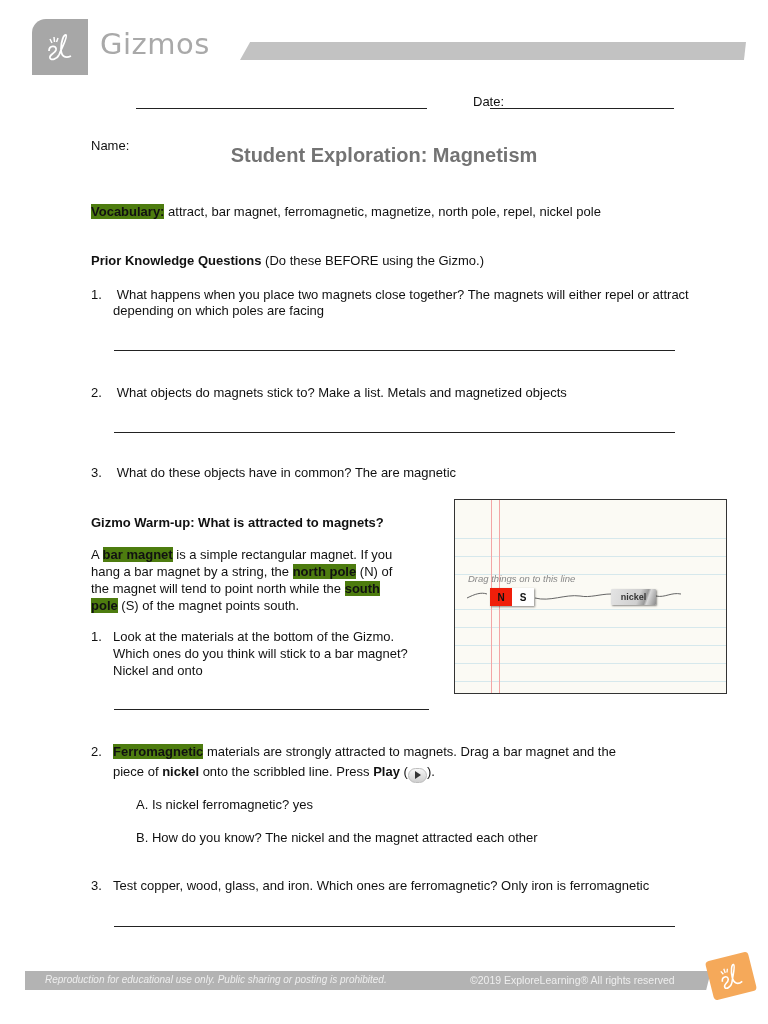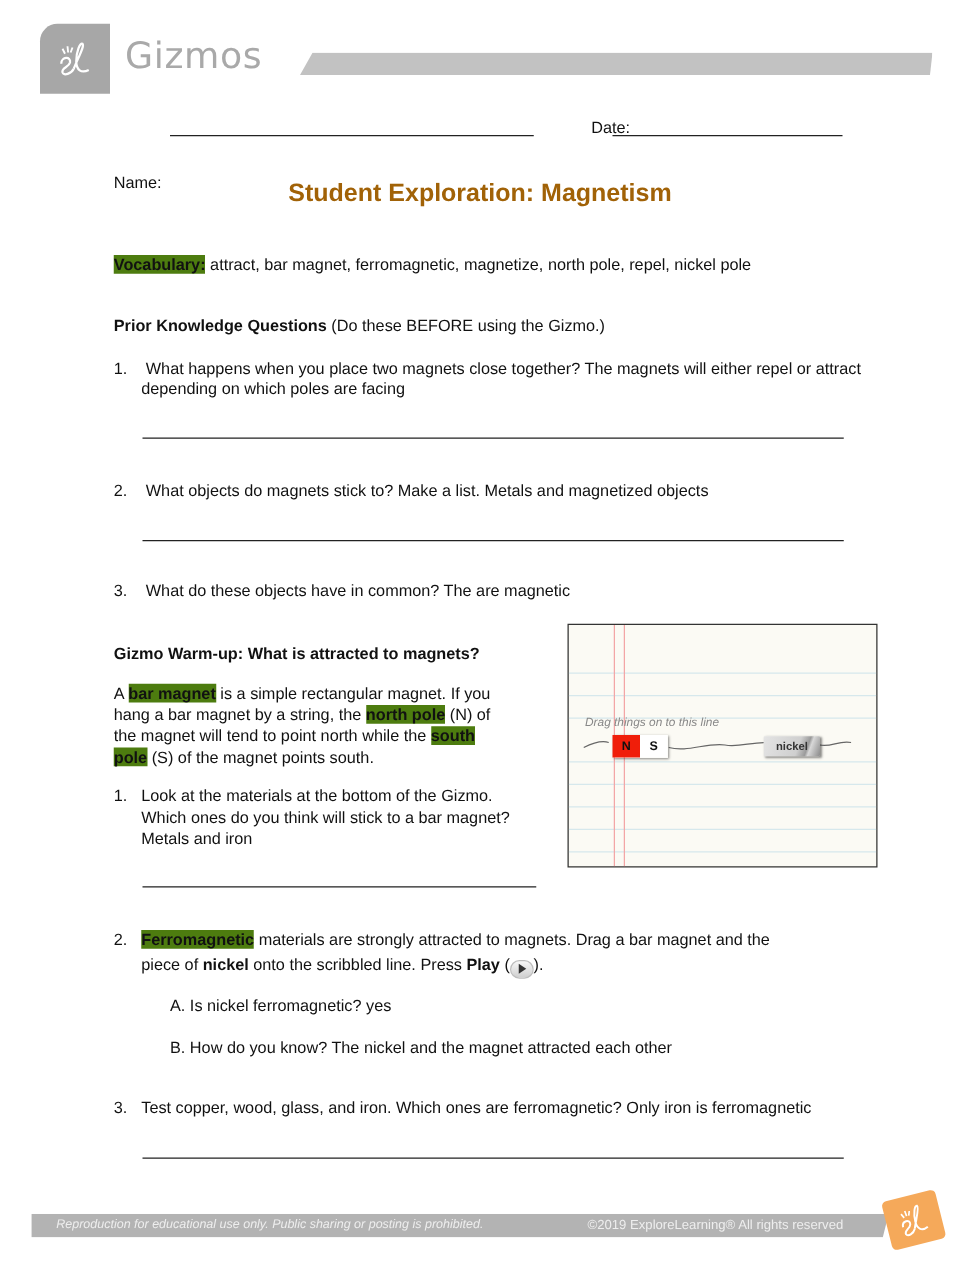--- a/index.html
+++ b/index.html
@@ -11,31 +11,31 @@
     
     .logo-box { left: 32px; top: 19px; width: 56px; height: 56px; background: #a7a7a7; border-top-left-radius: 14px; display:flex; align-items:center; justify-content:center; }
     .logo-box svg { width: 32px; height: 32px; }
     .brand { left: 100px; top: 27px; font-size: 29px; color: #a9a9a9; letter-spacing: 0.5px; font-family: "DejaVu Sans", sans-serif; }
     .header-bar { left: 240px; top: 42px; width: 506px; height: 18px; background: #c2c2c2; clip-path: polygon(2% 0, 100% 0, 99.6% 100%, 0 100%); }
 
     
     .label { font-size: 13px; color: #111; }
     .blank-line { border-bottom: 1px solid #222; height: 1px; }
 
-    .title { left: 0; width: 768px; top: 144px; text-align: center; font-size: 20px; font-weight: bold; color: #a16207; }
+    .title { left: 0; width: 768px; top: 144px; text-align: center; font-size: 20px; font-weight: bold; color: #737373; }
 
     .hl { background: #4d7c0f; }
     .b { font-weight: bold; }
     .u { }
 
     .line-text { font-size: 13px; line-height: 17px; white-space: nowrap; }
     .q-num { display: inline-block; width: 22px; }
 
     
-    .gizmo { left: 454px; top: 499px; width: 248px; height: 195px; border: 1px solid #333; background: #fbfaf4; overflow: hidden; }
+    .gizmo { left: 454px; top: 499px; width: 273px; height: 195px; border: 1px solid #333; background: #fbfaf4; overflow: hidden; }
     .ruled { position: absolute; left: 0; right: 0; height: 1px; background: #d6e8ec; }
     .margin-line { position: absolute; top: 0; bottom: 0; width: 1px; background: #f3a6a6; }
     .drag-hint { position: absolute; left: 13px; top: 73px; font-size: 9.5px; font-style: italic; color: #888; }
     .magnet { position: absolute; left: 35px; top: 88px; width: 44px; height: 18px; display: flex; box-shadow: 1px 1px 2px rgba(0,0,0,0.45); }
     .magnet .n { width: 22px; background: #f01e0a; color: #111; font-weight: bold; font-size: 10px; display:flex; align-items:center; justify-content:center; }
     .magnet .s { width: 22px; background: #ffffff; color: #111; font-weight: bold; font-size: 10px; display:flex; align-items:center; justify-content:center; }
     .nickel { position: absolute; left: 156px; top: 89px; width: 45px; height: 16px; background: linear-gradient(110deg, #e4e4e4 0%, #cfcfcf 60%, #9a9a9a 75%, #d8d8d8 80%, #8a8a8a 100%); color: #333; font-weight: bold; font-size: 9px; display:flex; align-items:center; justify-content:center; box-shadow: 1px 1px 2px rgba(0,0,0,0.45); border-radius: 1px; }
     .wave { position: absolute; left: 0; top: 84px; width: 226px; height: 26px; }
 
     .play-btn { display: inline-flex; align-items: center; justify-content: center; width: 19px; height: 15px; border-radius: 8px; background: linear-gradient(#f7f7f7, #cfcfcf); border: 1px solid #bdbdbd; vertical-align: -3px; }
@@ -113,21 +113,21 @@
   <span>the magnet will tend to point north while the </span><span class="b hl">south</span>
 </div>
 <div class="abs line-text" style="left:91px; top:597px;">
   <span class="b hl">pole</span><span> (S) of the magnet points south.</span>
 </div>
 
 <div class="abs line-text" style="left:91px; top:628px;">
   <span class="q-num">1.</span><span>Look at the materials at the bottom of the Gizmo.</span>
 </div>
 <div class="abs line-text" style="left:113px; top:645px;">Which ones do you think will stick to a bar magnet?</div>
-<div class="abs line-text" style="left:113px; top:662px;">Metals and iron</div>
+<div class="abs line-text" style="left:113px; top:662px;">Nickel and onto</div>
 <div class="abs blank-line" style="left:114px; top:709px; width:315px;"></div>
 
 <div class="abs gizmo">
   <div class="ruled" style="top:38px;"></div>
   <div class="ruled" style="top:56px;"></div>
   <div class="ruled" style="top:74px;"></div>
   <div class="ruled" style="top:109px;"></div>
   <div class="ruled" style="top:127px;"></div>
   <div class="ruled" style="top:145px;"></div>
   <div class="ruled" style="top:163px;"></div>

